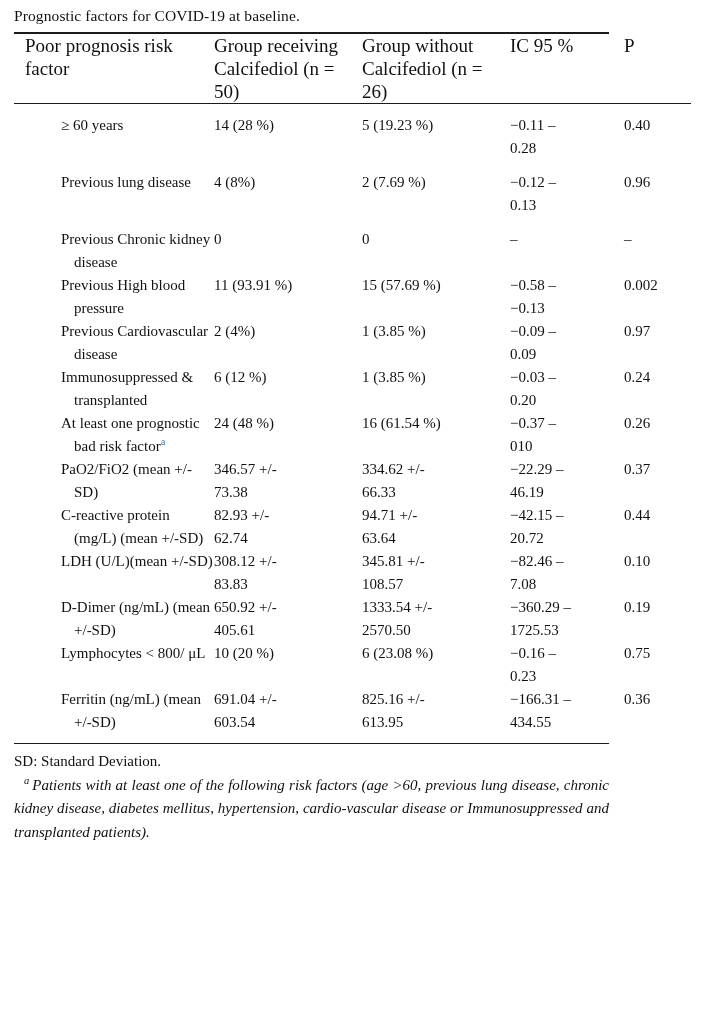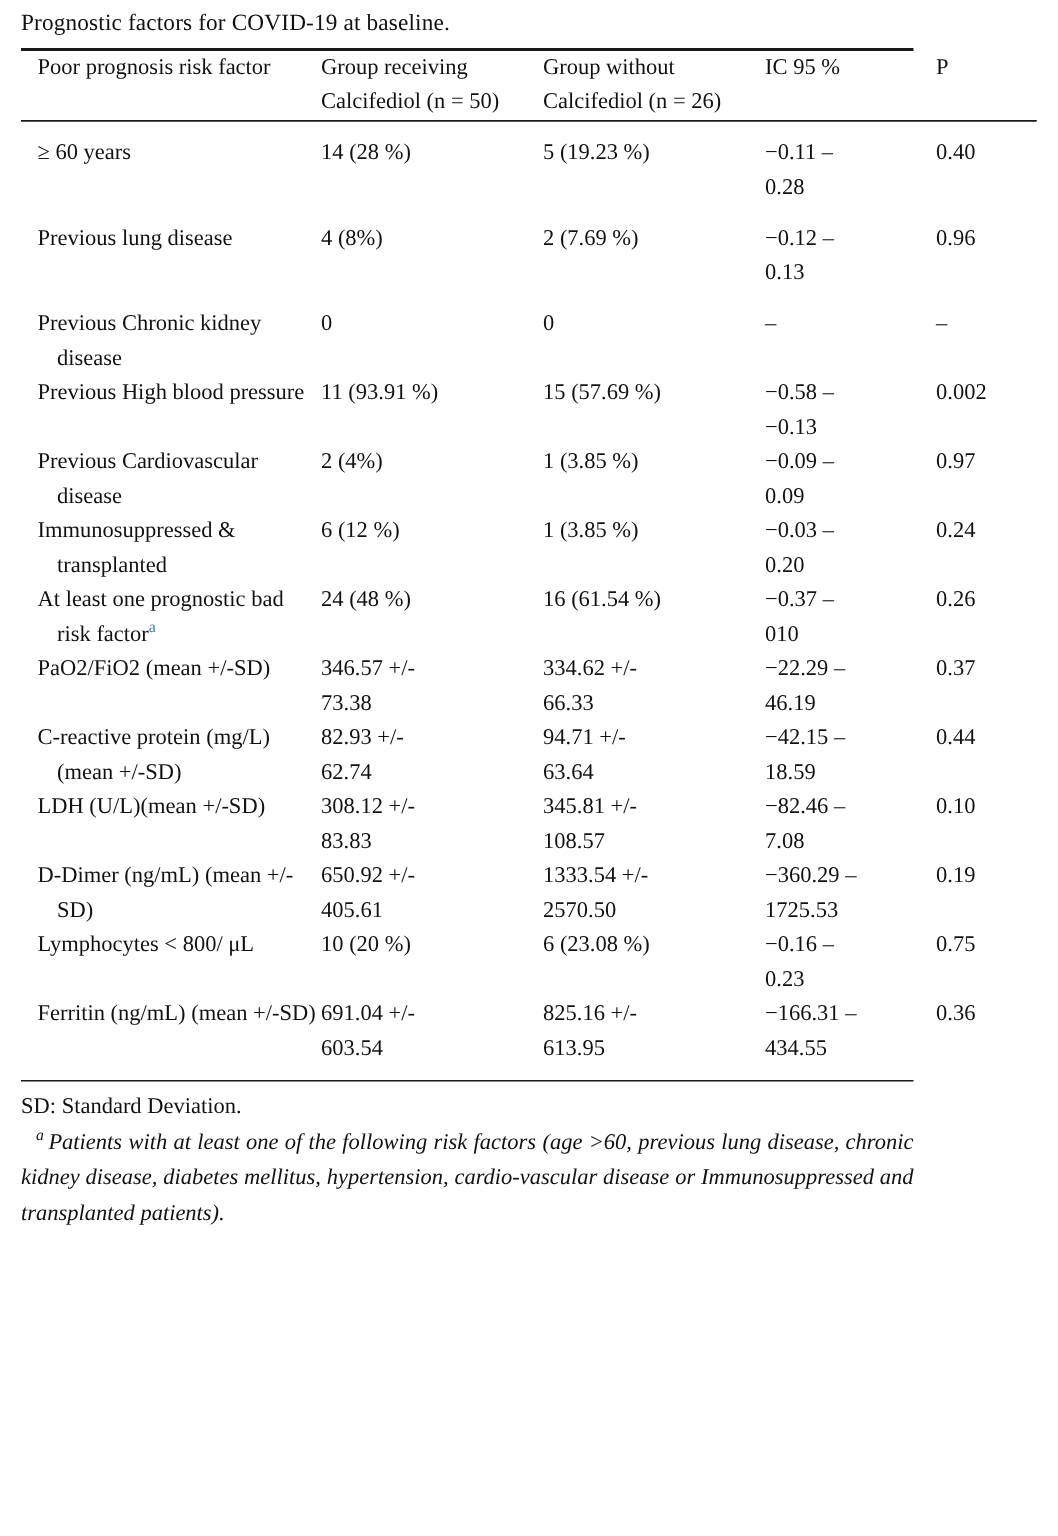--- a/index.html
+++ b/index.html
@@ -64,21 +64,21 @@
     vertical-align: top;
     text-align: left;
     padding: 0;
     font-weight: normal;
     line-height: 23px;
   }
 
   
   .thead-cell {
     padding: 9px 8px 12px 0;
-    font-size: 15px;
+    font-size: 19px;
     line-height: 23px;
     margin-top: 32px;
   }
   .thead-cell.first { padding-left: 11px; }
 
   
   .tb-cell {
     padding: 0 8px 0 0;
     font-size: 15px;
     line-height: 23px;
@@ -86,20 +86,21 @@
   }
   .tb-cell.first {
     padding-left: 11px;
     text-indent: -0px;
   }
   
   .tb-cell.first .label {
     display: block;
     padding-left: 13px;
     text-indent: -13px;
+    margin-left: 36px;
   }
 
   tr.row-pad > td { padding-bottom: 11px; }
   tr.row-tight > td { padding-bottom: 0px; }
 
   tbody tr:first-child > td { padding-top: 10px; }
   tbody tr:last-child > td { padding-bottom: 9px; }
 
   .sup-a {
     font-size: 10.5px;
@@ -223,21 +224,21 @@
 46.19</td>
           <td class="tb-cell">0.37</td>
         </tr>
         <tr class="row-tight">
           <td class="tb-cell first"><span class="label">C-reactive protein (mg/L) (mean +/-SD)</span></td>
           <td class="tb-cell">82.93 +/-
 62.74</td>
           <td class="tb-cell">94.71 +/-
 63.64</td>
           <td class="tb-cell">−42.15 –
-18.59</td>
+20.72</td>
           <td class="tb-cell">0.44</td>
         </tr>
         <tr class="row-tight">
           <td class="tb-cell first"><span class="label">LDH (U/L)(mean +/-SD)</span></td>
           <td class="tb-cell">308.12 +/-
 83.83</td>
           <td class="tb-cell">345.81 +/-
 108.57</td>
           <td class="tb-cell">−82.46 –
 7.08</td>

